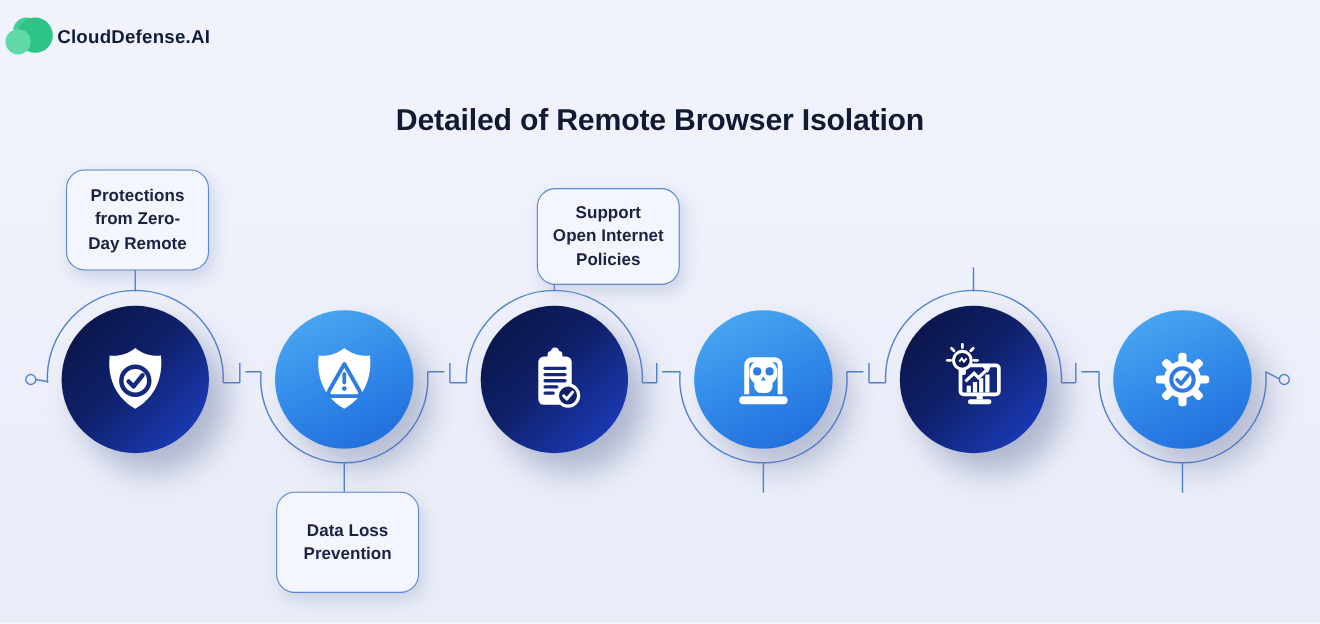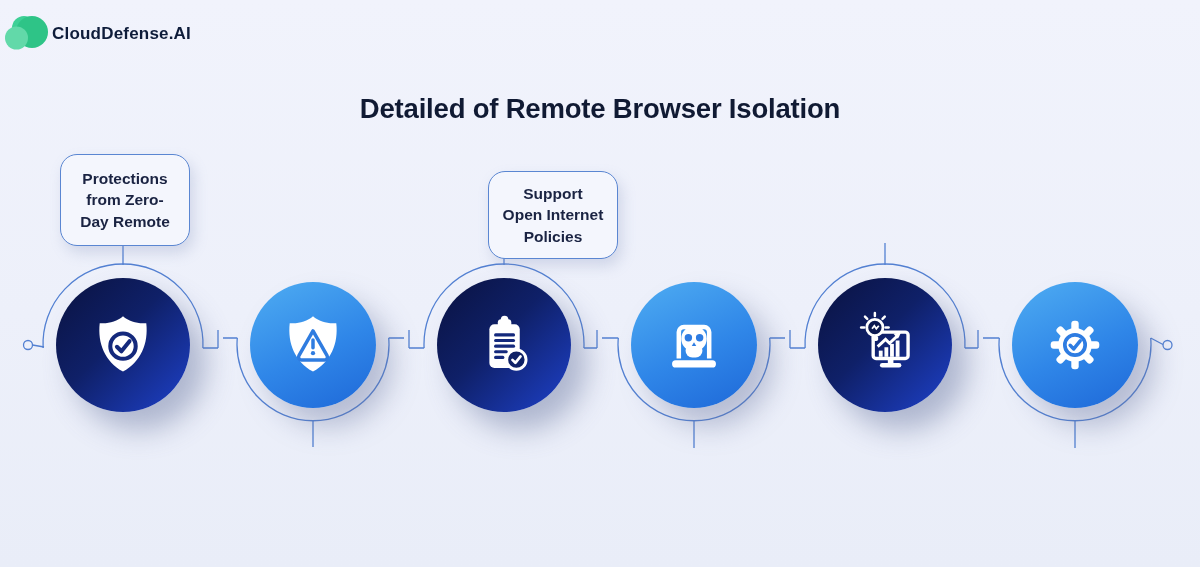--- a/index.html
+++ b/index.html
@@ -155,19 +155,23 @@
       <circle cx="32" cy="32" r="8.8" fill="#fff" stroke="#2e7ce2" stroke-width="3.2"></circle>
       <path d="M27.8 32.3l3.1 3.1 5.6-6.9" fill="none" stroke="#2e7ce2" stroke-width="3" stroke-linecap="round" stroke-linejoin="round"></path>
     </svg>
   </div>
 
   <div class="tag" style="left:60px;top:154px;width:128px;height:90px;">
     <div class="tag-label">Protections
 from Zero-
 Day Remote</div>
   </div>
+  <div class="tag" style="left:251px;top:447px;width:128px;height:90px;">
+    <div class="tag-label">Data Loss
+Prevention</div>
+  </div>
   <div class="tag" style="left:440px;top:171px;width:128px;height:86px;margin-left:48px;">
     <div class="tag-label">Support
 Open Internet
 Policies</div>
   </div>
 
 </div>
 
 </body></html>

